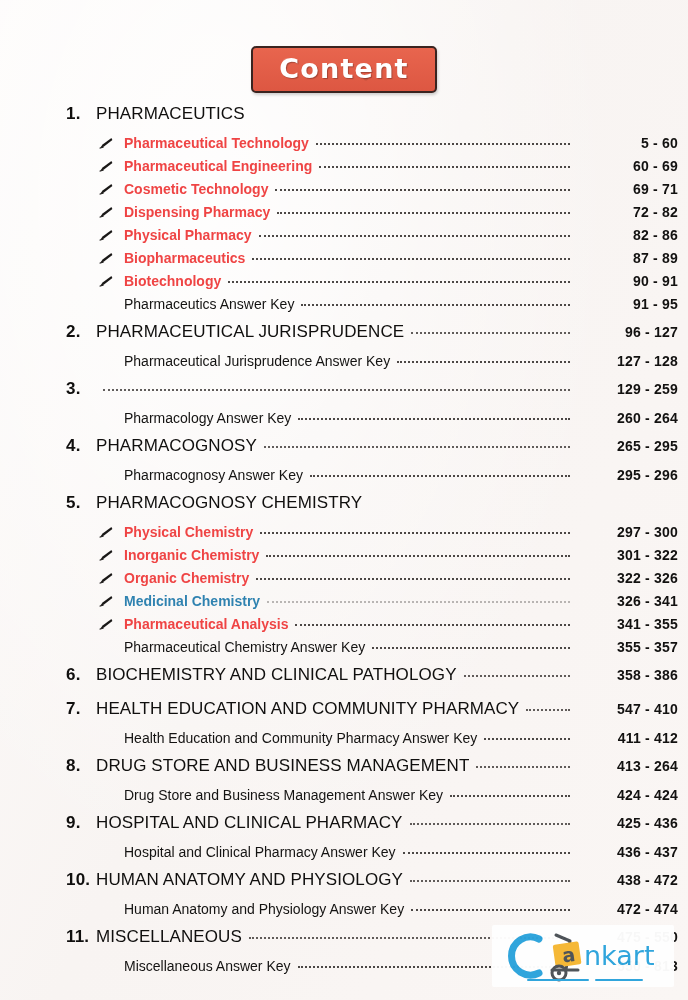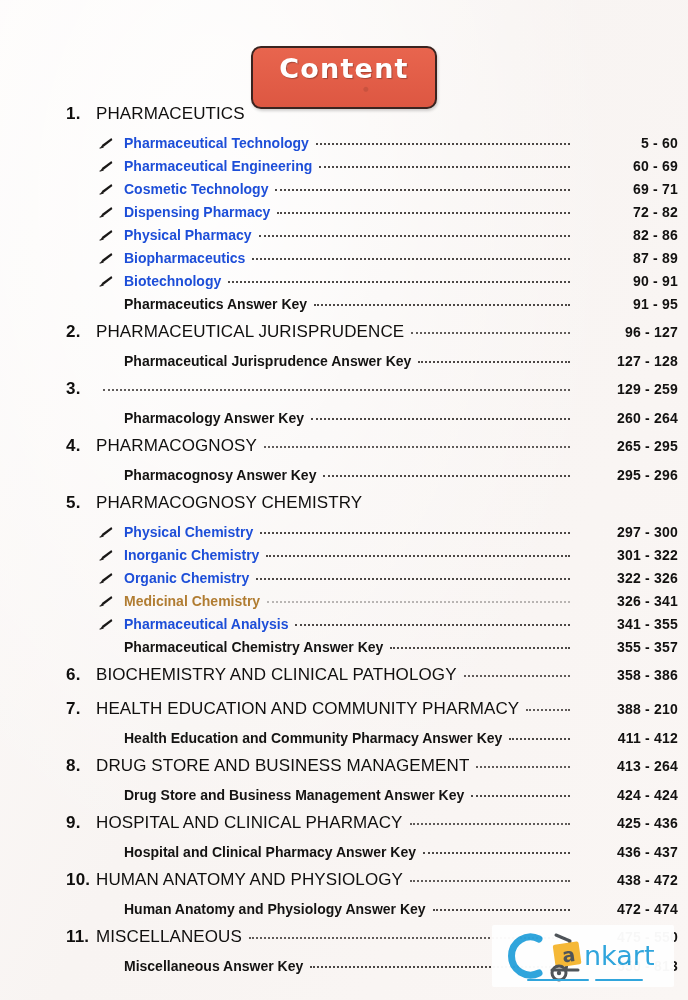--- a/index.html
+++ b/index.html
@@ -40,22 +40,22 @@
     text-align: center;
   }
   .content-banner {
     display: inline-block;
     background: #e35d48;
     background-image:
       radial-gradient(circle at 18% 30%, rgba(255,255,255,0.16) 0 2px, rgba(0,0,0,0) 3px),
       radial-gradient(circle at 62% 70%, rgba(0,0,0,0.10) 0 2px, rgba(0,0,0,0) 3px),
       linear-gradient(180deg, #e8654e 0%, #dd5742 100%);
     border: 2px solid #3a2420;
-    border-radius: 10px;
-    padding: 5px 26px 23px 26px;
+    border-radius: 5px;
+    padding: 5px 26px 7px 26px;
     box-shadow: 1px 2px 3px rgba(0,0,0,0.18);
   }
   .content-banner span {
     color: #ffffff;
     font-size: 27px;
     font-weight: bold;
     letter-spacing: 1.2px;
     text-shadow: 1px 1px 1px rgba(0,0,0,0.28);
     font-family: "DejaVu Sans", sans-serif;
   }
@@ -113,38 +113,38 @@
   }
   .row-sub .bullet svg {
     position: absolute;
     left: 2px;
     top: 0px;
   }
   .row-sub .title {
     font-size: 14px;
     font-weight: bold;
     white-space: nowrap;
-    color: #1d4ed8;
+    color: #ef4444;
   }
 
   
   .row-key {
     height: 23px;
   }
   .row-key .num {
     width: 30px;
     flex: 0 0 30px;
   }
   .row-key .pad {
     flex: 0 0 28px;
     width: 28px;
   }
   .row-key .title {
     font-size: 14px;
-    font-weight: bold;
+    font-weight: normal;
     white-space: nowrap;
     color: #141312;
   }
 
   
   .leader {
     flex: 1 1 auto;
     position: relative;
     height: 1em;
     margin: 0 6px 0 7px;
@@ -176,21 +176,21 @@
     padding-left: 6px;
     white-space: nowrap;
     letter-spacing: 0.2px;
   }
   .pages.empty::after { content: ""; }
 
   
   .gap-sm { height: 5px; }
 
   
-  .faded .title { color: #a16207; opacity: 0.82; text-align: right; }
+  .faded .title { color: #0369a1; opacity: 0.82; text-align: right; }
   .faded .leader::after { opacity: 0.30; border-bottom-style: dotted; }
 
   
   .logo {
     position: absolute;
     left: 492px;
     top: 925px;
     width: 182px;
     height: 62px;
     background: #ffffff;
@@ -432,21 +432,21 @@
         <div class="num">6.</div>
         <div class="title">BIOCHEMISTRY AND CLINICAL PATHOLOGY</div>
         <div class="leader"></div>
         <div class="pages">358 - 386</div>
       </div>
       <div class="gap-sm"></div>
       <div class="row row-chapter">
         <div class="num">7.</div>
         <div class="title">HEALTH EDUCATION AND COMMUNITY PHARMACY</div>
         <div class="leader"></div>
-        <div class="pages">388 - 210</div>
+        <div class="pages">547 - 410</div>
       </div>
       <div class="row row-key">
         <div class="num"></div>
         <div class="pad"></div>
         <div class="title">Health Education and Community Pharmacy Answer Key</div>
         <div class="leader"></div>
         <div class="pages">411 - 412</div>
       </div>
       <div class="gap-sm"></div>
       <div class="row row-chapter">

